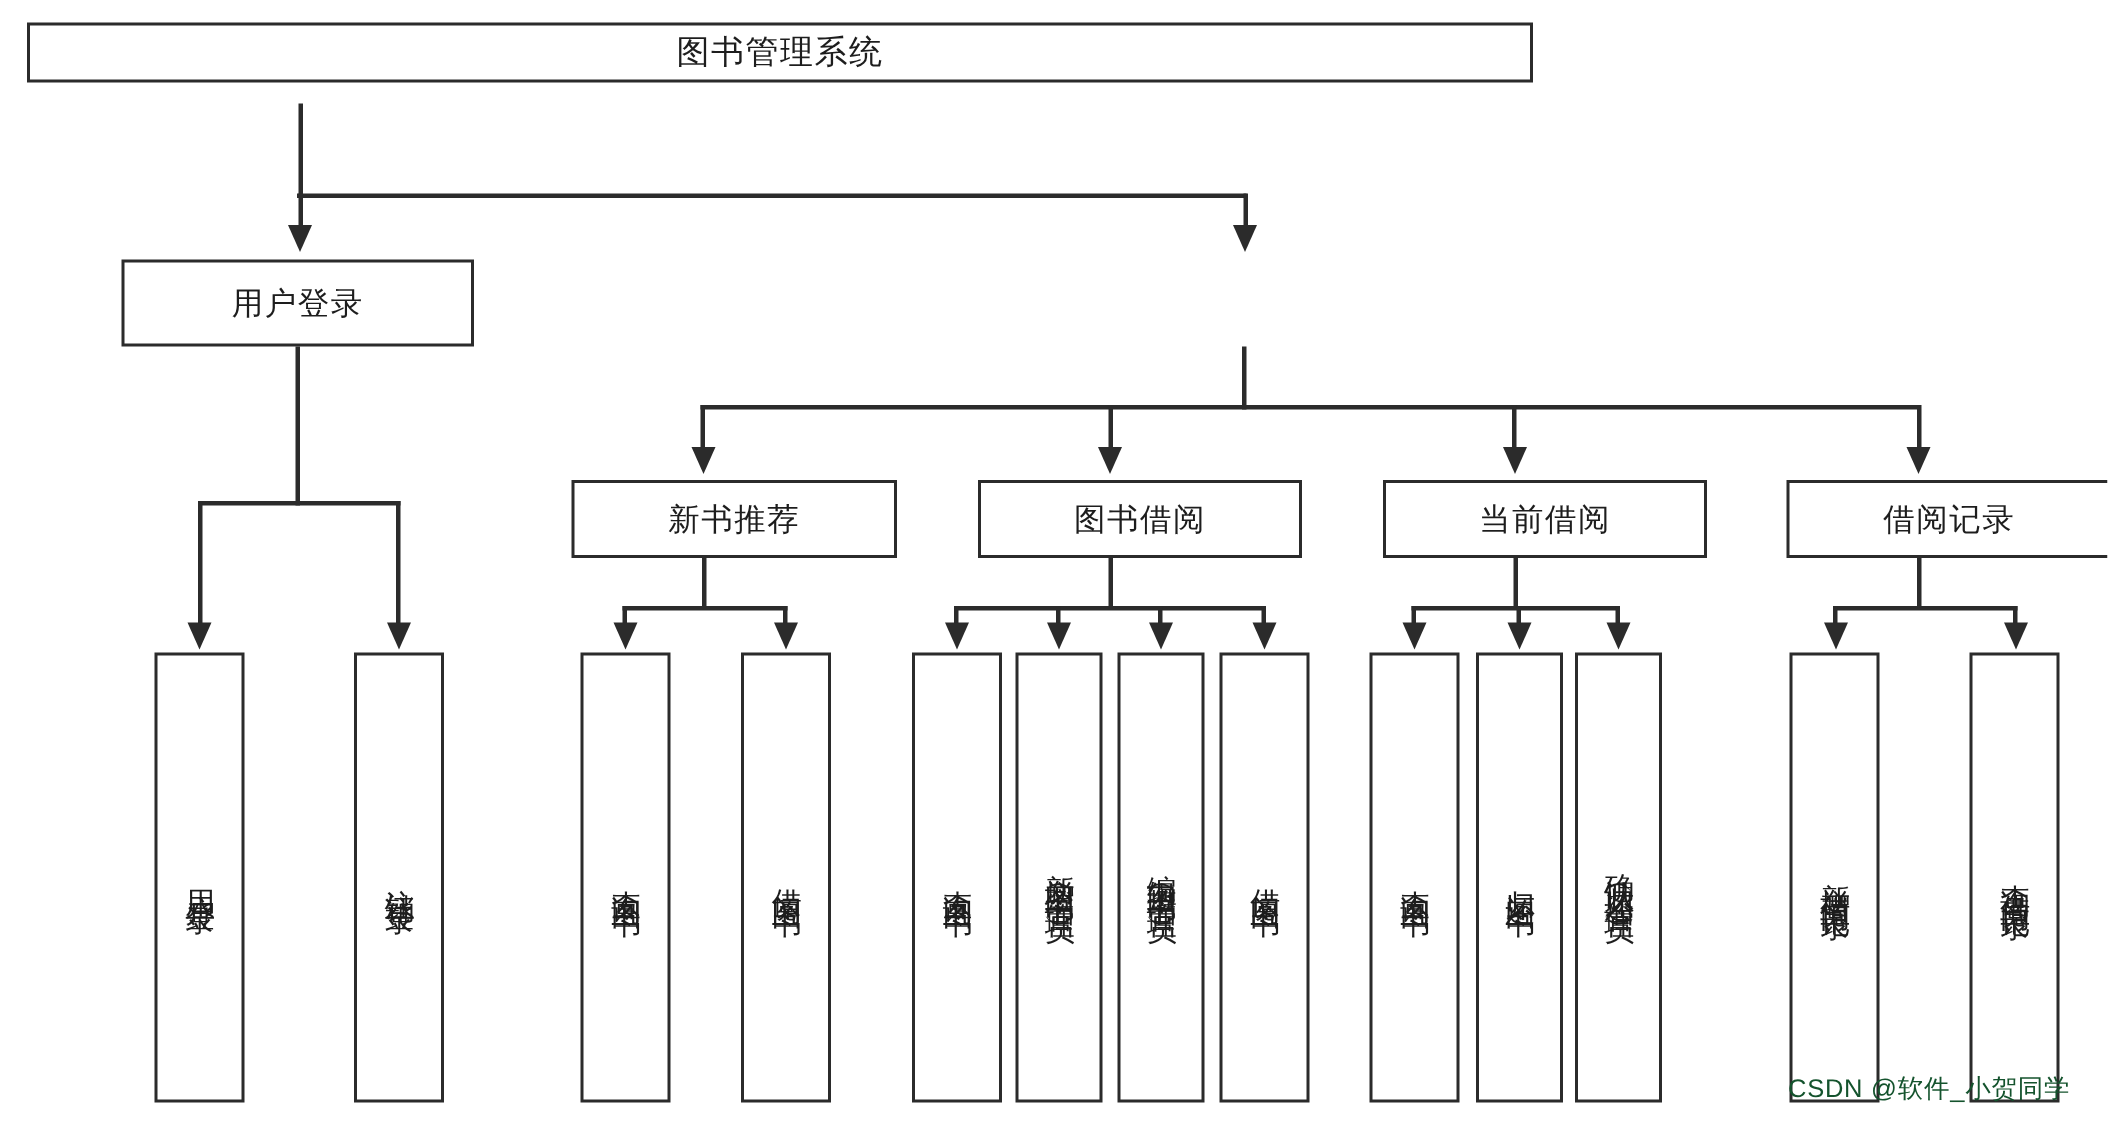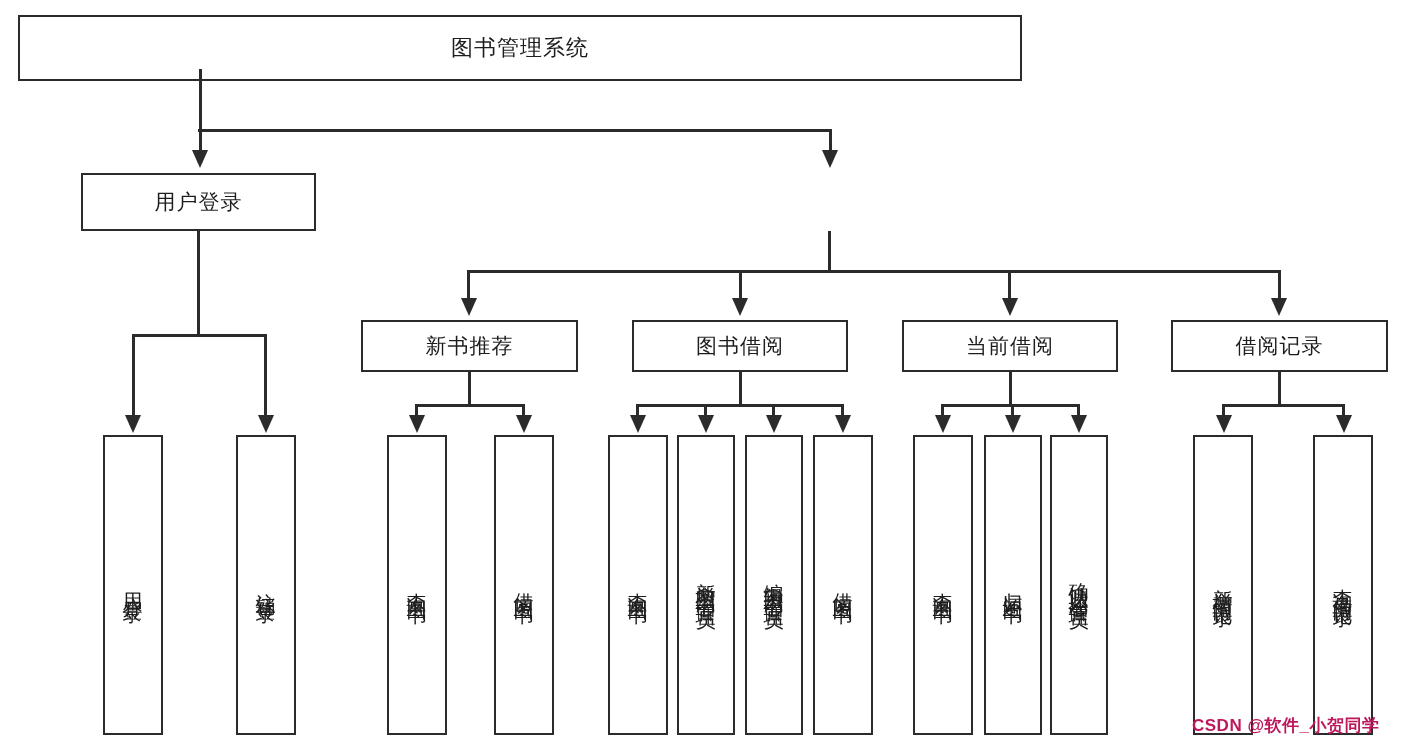--- a/index.html
+++ b/index.html
@@ -31,20 +31,21 @@
     font-size: 22px;
     letter-spacing: 1px;
   }
   .node-l2 {
     font-size: 21px;
     letter-spacing: 1px;
   }
   .node-l3 {
     font-size: 21px;
     letter-spacing: 1px;
+    margin-left: 20px;
   }
   .node-leaf {
     font-size: 20px;
     writing-mode: vertical-rl;
     text-orientation: upright;
     letter-spacing: 4px;
     padding: 6px 0;
     line-height: 1;
   }
   .leaf-text {
@@ -60,33 +61,32 @@
   .arrow {
     position: absolute;
     width: 0;
     height: 0;
     border-left: 8px solid transparent;
     border-right: 8px solid transparent;
     border-top: 18px solid #2b2b2b;
   }
   .watermark {
     position: absolute;
-    color: #be185d;
+    color: #14532d;
     font-size: 17px;
     white-space: nowrap;
     letter-spacing: 0.5px;
-    font-weight: bold;
   }
 </style>
 </head>
 <body>
 
 <div id="canvas">
 
-  <div class="node node-root" style="left:18px; top:15px; width:1004px; height:66px;">
+  <div class="node node-root" style="left:18px; top:15px; width:1004px; height:40px;">
     <span>图书管理系统</span>
   </div>
 
   <div class="conn conn-v" style="left:198.5px; top:69px; width:3px; height:62px;"></div>
 
   <div class="conn conn-h" style="left:198px; top:129px; width:633px; height:3px;"></div>
 
   <div class="conn conn-v" style="left:198.5px; top:129px; width:3px; height:22px;"></div>
   <div class="arrow" style="left:192px; top:150px;"></div>
   <div class="conn conn-v" style="left:828.5px; top:129px; width:3px; height:22px;"></div>

